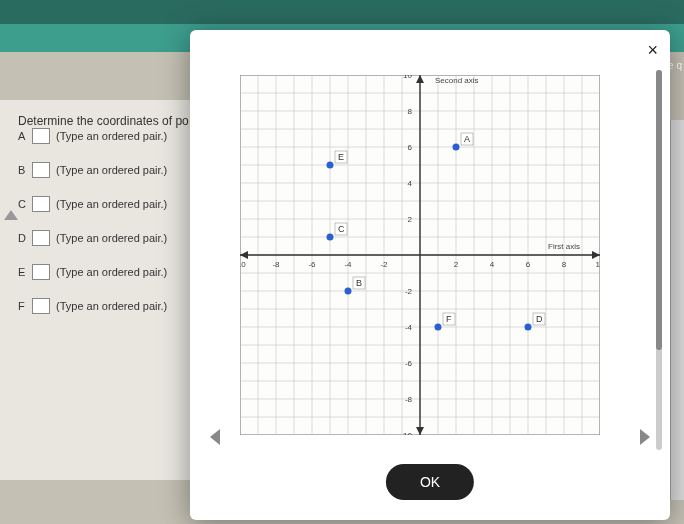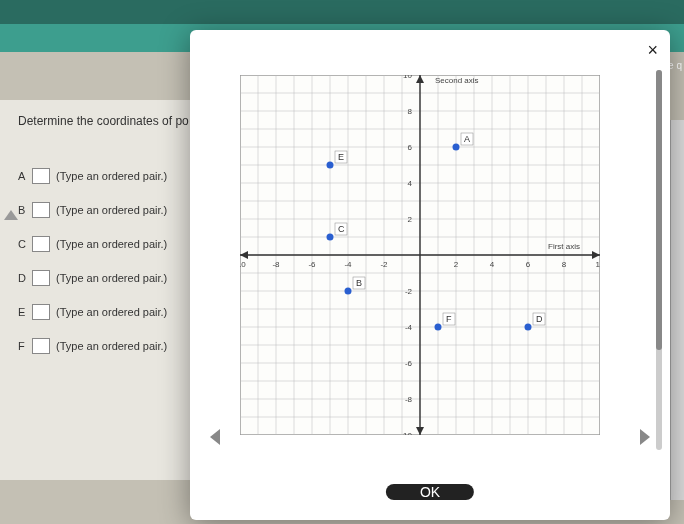--- a/index.html
+++ b/index.html
@@ -10,21 +10,21 @@
     position: relative;
     overflow: hidden;
   }
   .top-bar { position:absolute; top:0; left:0; right:0; height:52px; background:#3d9e8e; }
   .top-bar-dark { position:absolute; top:0; left:0; right:0; height:24px; background:#2a6b60; }
   .side-text { position:absolute; top:60px; right:2px; color:#fff; font-size:10px; line-height:12px; }
   .question-panel {
     position:absolute; top:100px; left:0; width:260px; height:380px;
     background:#e8e6df; padding:14px 10px 10px 18px;
   }
-  .prompt { font-size:12px; color:#333; margin-bottom:40px; }
+  .prompt { font-size:12px; color:#333; }
   .answer-row {
     display:flex; align-items:center; font-size:11px; color:#333;
     margin-bottom:18px;
   }
   .answer-row .letter { width:14px; }
   .answer-row .box {
     width:18px; height:16px; border:1px solid #888; background:#fff; margin-right:6px;
   }
   .expand-tri {
     position:absolute; left:4px; top:210px; width:0; height:0;
@@ -42,21 +42,21 @@
   }
   .graph-wrap {
     position:absolute; top:45px; left:50px; width:360px; height:360px;
   }
   .grid {
     width:100%; height:100%;
   }
   .ok-btn {
     position:absolute; bottom:20px; left:50%; transform:translateX(-50%);
     background:#222; color:#fff; border:none; border-radius:20px;
-    padding:0 34px; font-size:14px; cursor:pointer;
+    padding:10px 34px; font-size:14px; cursor:pointer;
   }
   .nav-arrow {
     position:absolute; bottom:75px; width:0; height:0; cursor:pointer;
     border-top:8px solid transparent; border-bottom:8px solid transparent;
   }
   .nav-left { left:20px; border-right:10px solid #888; }
   .nav-right { right:20px; border-left:10px solid #888; }
   .scroll-track {
     position:absolute; top:40px; right:8px; width:6px; height:380px;
     background:#ccc; border-radius:3px;

